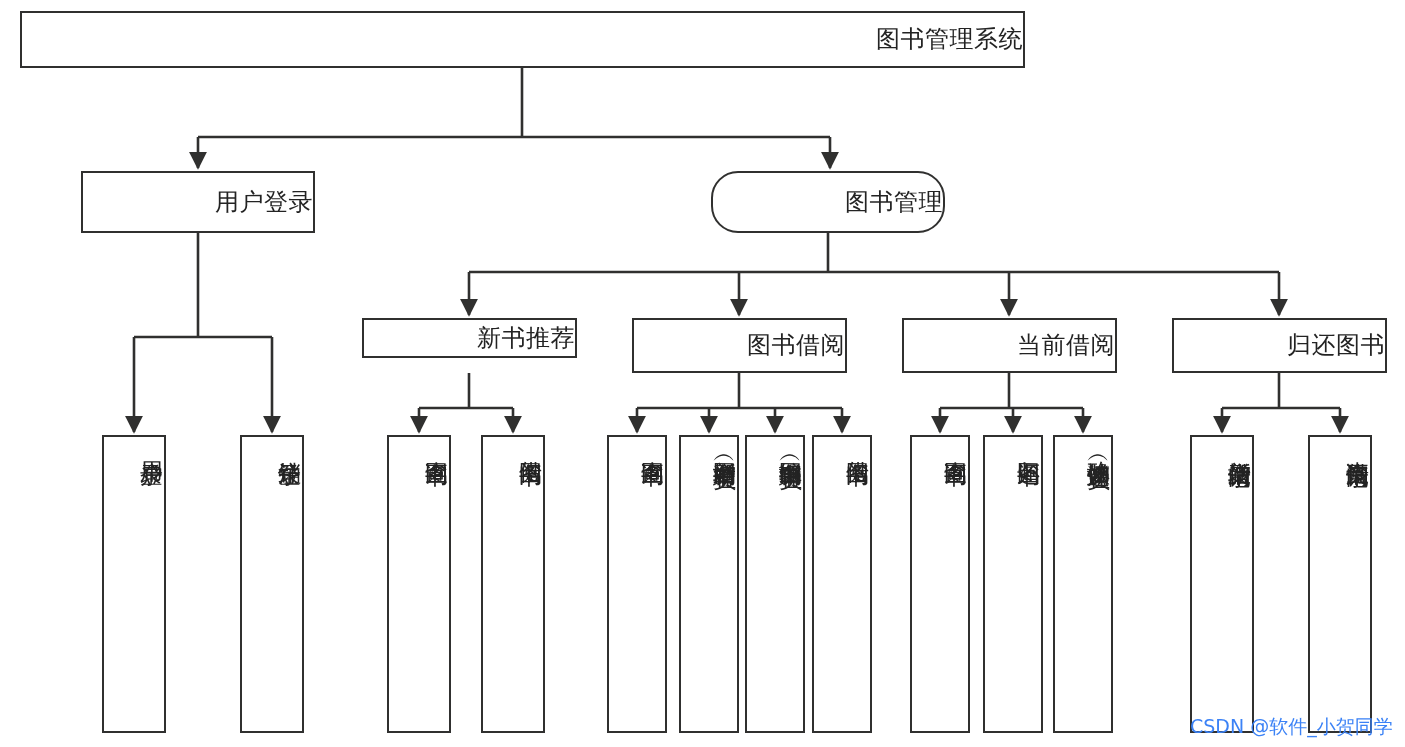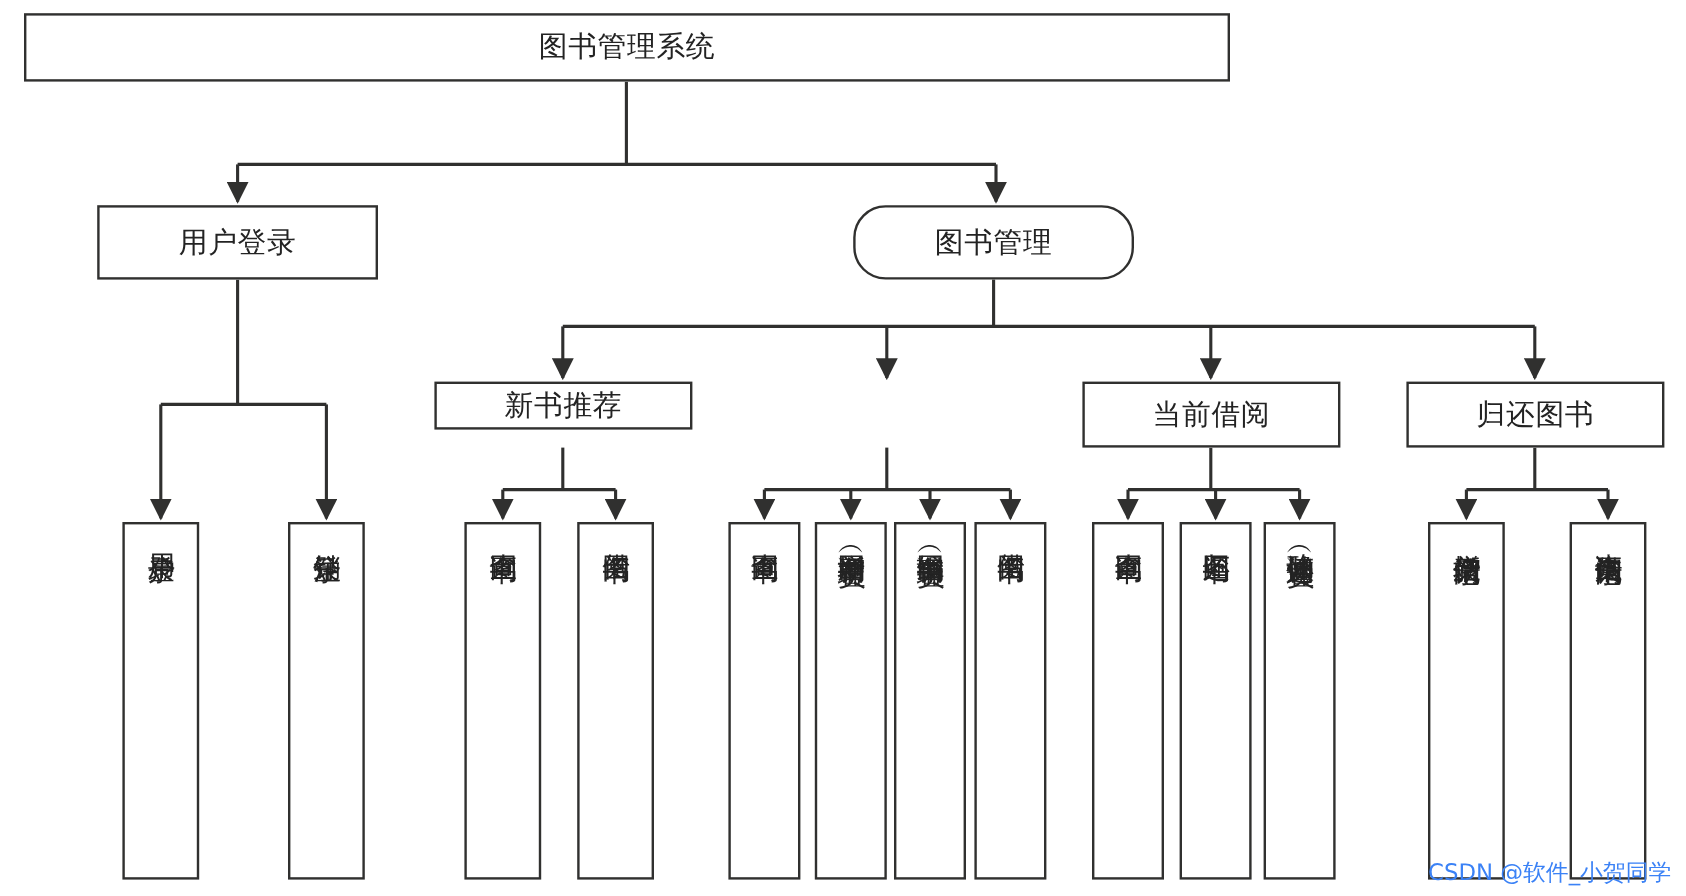--- a/index.html
+++ b/index.html
@@ -24,21 +24,21 @@
     width: 1405px;
     height: 747px;
   }
   .node-box {
     position: absolute;
     box-sizing: border-box;
     border: 2.5px solid #30302f;
     background: #ffffff;
     display: flex;
     align-items: center;
-    justify-content: center;
+    justify-content: flex-end;
     color: #232323;
     z-index: 3;
   }
   .node-box.horizontal {
     font-size: 24px;
     letter-spacing: 0.5px;
     line-height: 1.1;
   }
   .node-box.vertical {
     font-size: 23px;
@@ -127,20 +127,23 @@
   <div class="node-box horizontal" style="left:81px; top:171px; width:234px; height:62px;">
     <span>用户登录</span>
   </div>
   <div class="node-box horizontal" style="left:711px; top:171px; width:234px; height:62px;border-radius:27px;">
     <span>图书管理</span>
   </div>
 
   <div class="node-box horizontal" style="left:362px; top:318px; width:215px; height:40px;">
     <span>新书推荐</span>
   </div>
+  <div class="node-box horizontal" style="left:632px; top:318px; width:215px; height:55px;">
+    <span>图书借阅</span>
+  </div>
   <div class="node-box horizontal" style="left:902px; top:318px; width:215px; height:55px;">
     <span>当前借阅</span>
   </div>
   <div class="node-box horizontal" style="left:1172px; top:318px; width:215px; height:55px;">
     <span>归还图书</span>
   </div>
 
   <div class="node-box vertical" style="left:102px; top:435px; width:64px; height:298px;">
     <span class="vlabel">用户登录</span>
   </div>

